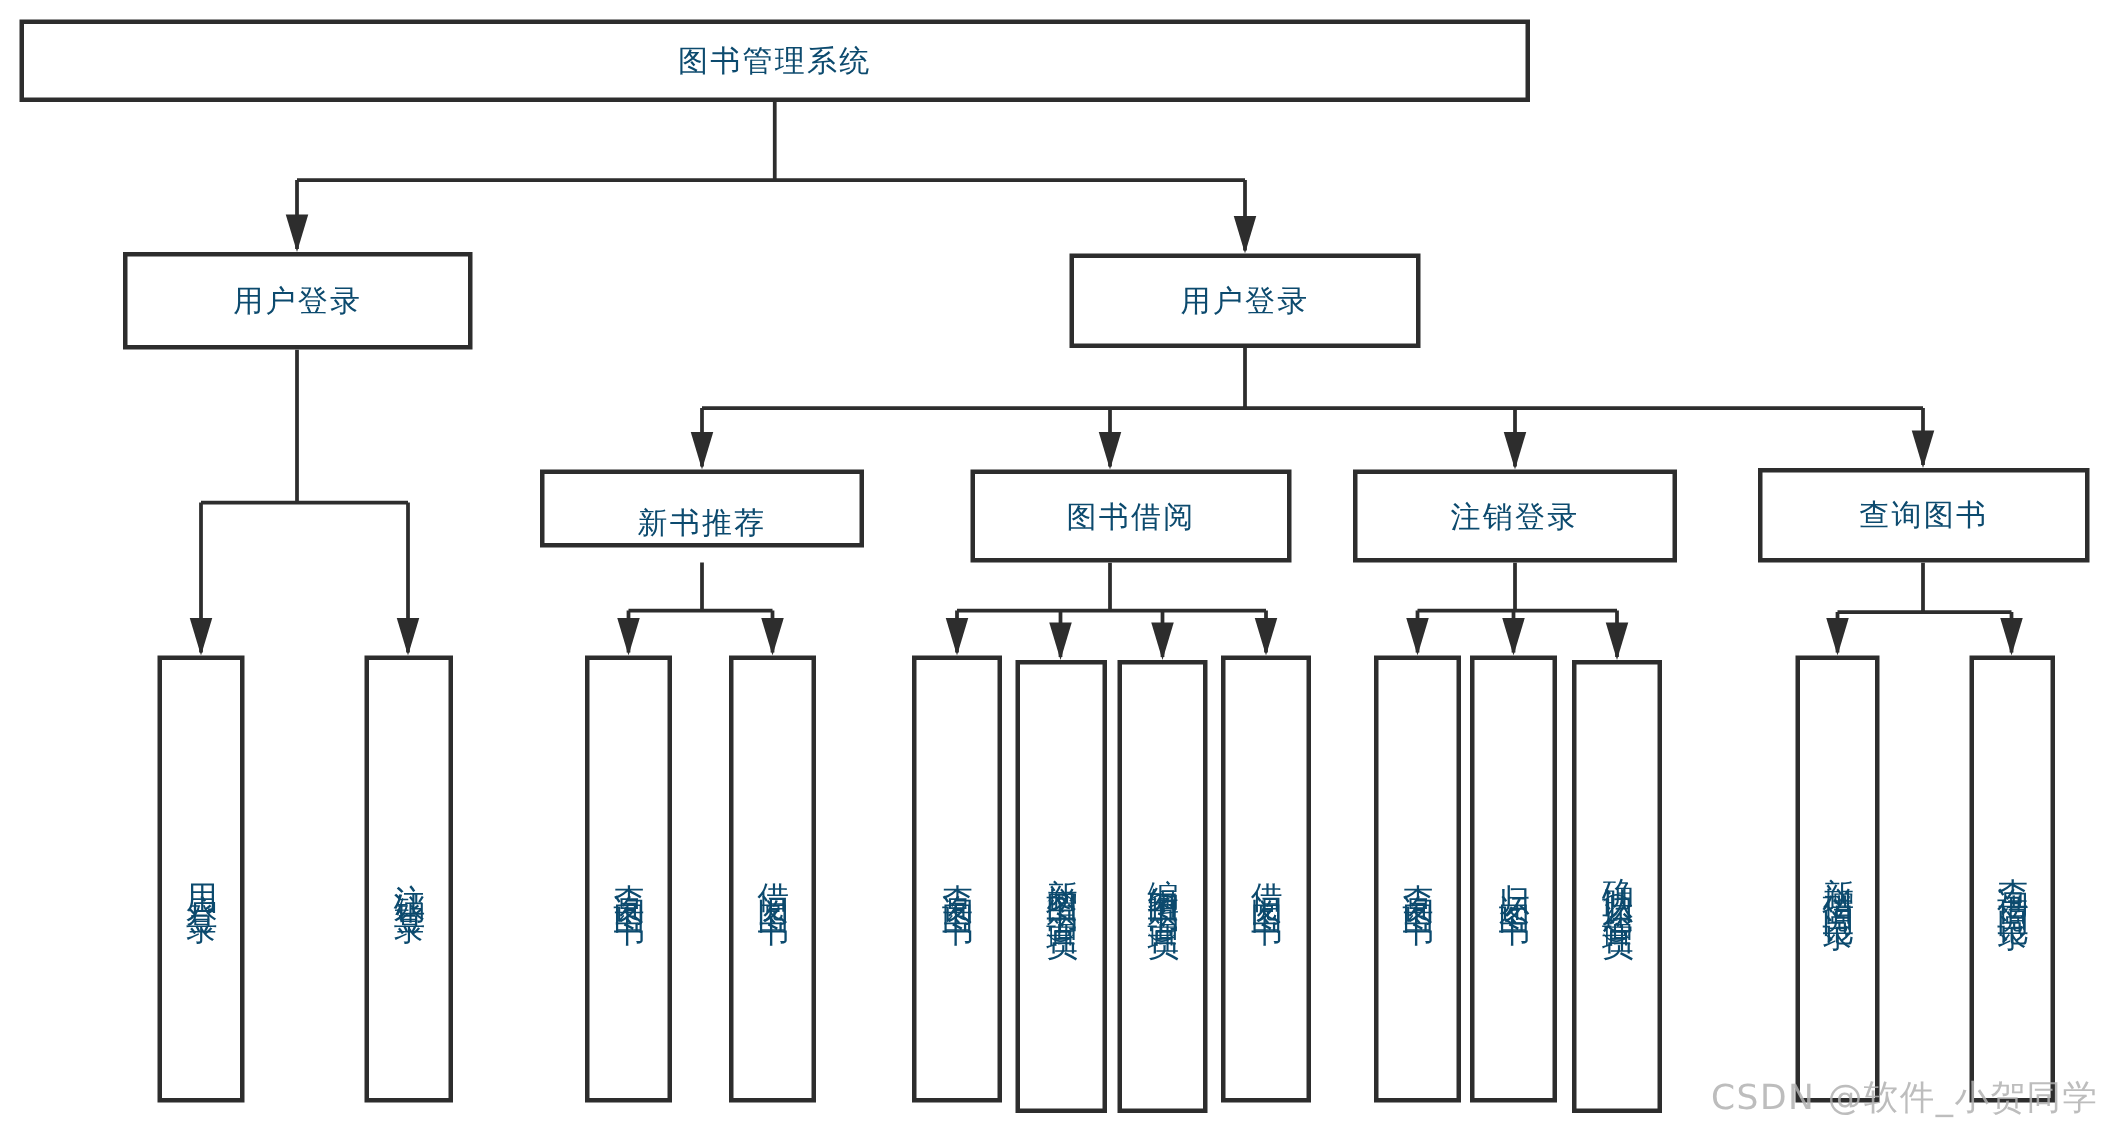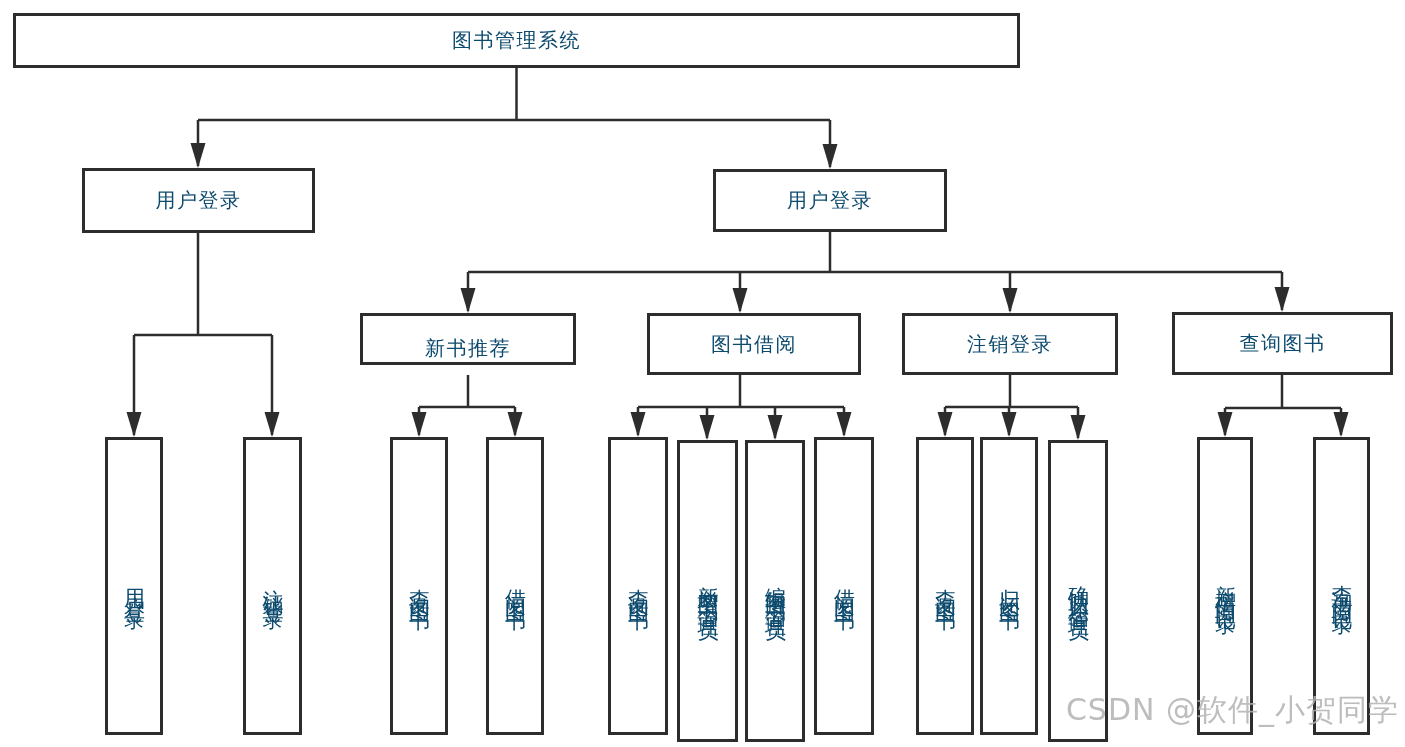--- a/index.html
+++ b/index.html
@@ -30,22 +30,22 @@
   #b-bb_query       { left:608px;  top:437px; width:60px;   height:298px; }
   #b-bb_add         { left:677px;  top:440px; width:61px;   height:302px; letter-spacing:5px; }
   #b-bb_edit        { left:745px;  top:440px; width:60px;   height:302px; letter-spacing:5px; }
   #b-bb_borrow      { left:814px;  top:437px; width:60px;   height:298px; }
   #b-cb_query       { left:916px;  top:437px; width:58px;   height:298px; }
   #b-cb_return      { left:980px;  top:437px; width:58px;   height:298px; }
   #b-cb_confirm     { left:1048px; top:440px; width:60px;   height:302px; letter-spacing:5px; }
   #b-br_add         { left:1197px; top:437px; width:56px;   height:298px; letter-spacing:6px; }
   #b-br_query       { left:1313px; top:437px; width:57px;   height:298px; letter-spacing:6px; }
   #watermark {
-    position:absolute; right:6px; bottom:16px; z-index:20;
-    font-size:30px; color:rgba(178,178,178,0.85); letter-spacing:1px; white-space:nowrap;
+    position:absolute; right:6px; bottom:0; z-index:20;
+    font-size:23px; color:rgba(178,178,178,0.85); letter-spacing:1px; white-space:nowrap;
   }
 </style>
 </head>
 <body>
 
 <div id="canvas">
 
   <svg id="connectors" viewBox="0 0 1405 747" xmlns="http://www.w3.org/2000/svg">
     <g stroke="#2d2d2d" stroke-width="2.5" fill="none">
       <path d="M516.5,68 V120 M198,120 H830 M198,120 V166 M830,120 V167"></path>

